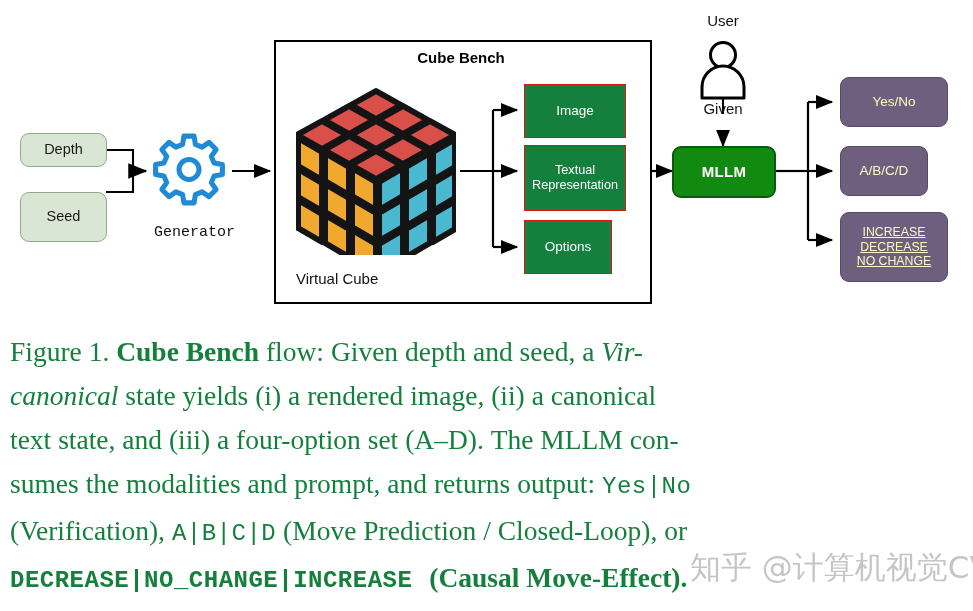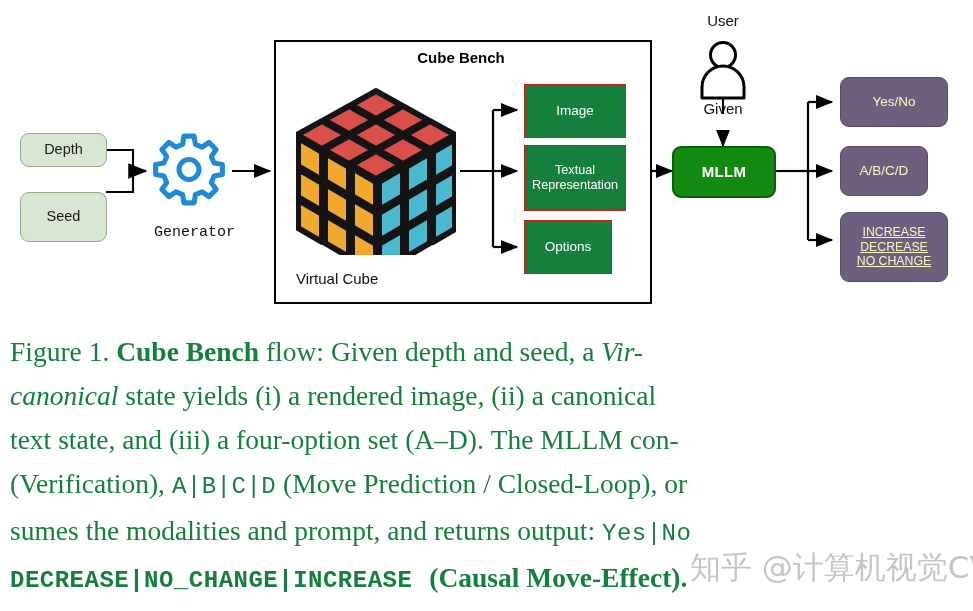--- a/index.html
+++ b/index.html
@@ -375,41 +375,41 @@
       <span>a</span>
       <span>four-option</span>
       <span>set</span>
       <span>(A–D).</span>
       <span>The</span>
       <span>MLLM</span>
       <span>con-</span>
     </div>
 
     <div class="ln j">
-      <span>(Verification),</span>
-      <span class="mono">A|B|C|D</span>
-      <span>(Move</span>
-      <span>Prediction</span>
-      <span>/</span>
-      <span>Closed-Loop),</span>
-      <span>or</span>
-    </div>
-
-    <div class="ln j">
       <span>sumes</span>
       <span>the</span>
       <span>modalities</span>
       <span>and</span>
       <span>prompt,</span>
       <span>and</span>
       <span>returns</span>
       <span>output:</span>
       <span class="mono">Yes|No</span>
     </div>
 
+    <div class="ln j">
+      <span>(Verification),</span>
+      <span class="mono">A|B|C|D</span>
+      <span>(Move</span>
+      <span>Prediction</span>
+      <span>/</span>
+      <span>Closed-Loop),</span>
+      <span>or</span>
+    </div>
+
     <div class="ln j last">
       <span class="mono">DECREASE|NO_CHANGE|INCREASE</span>
       <span style="padding-left:10px;">(Causal Move-Effect).</span>
     </div>
 
   </div>
 
   <div id="watermark">知乎 @计算机视觉CV</div>
 
 </div>

